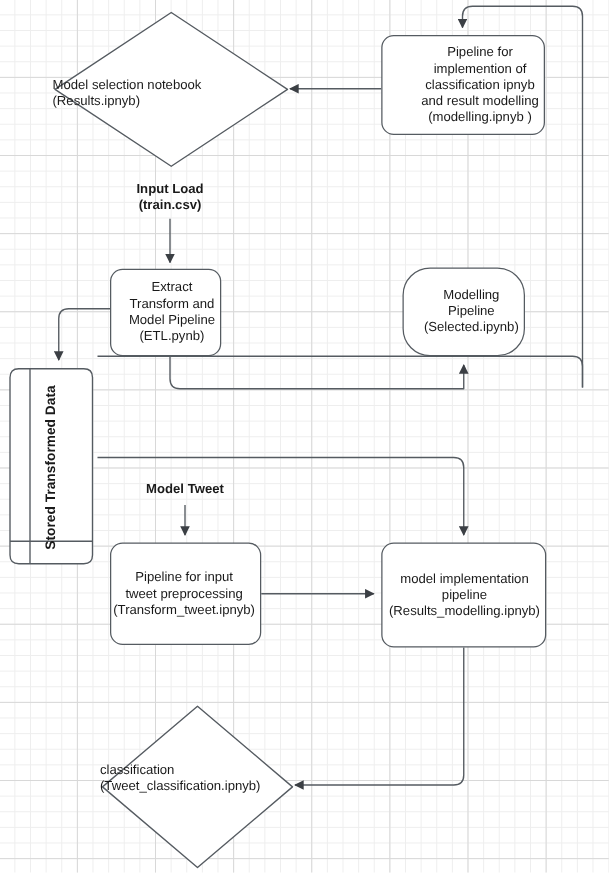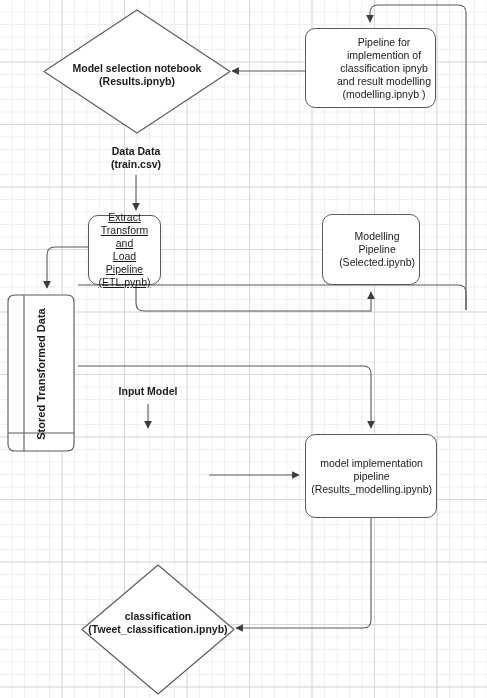--- a/index.html
+++ b/index.html
@@ -38,25 +38,24 @@
     border-radius:10px;
     font-size:10.5px;
     line-height:13px;
   }
   .proc .txt{padding:0 4px;}
   .diamond-wrap{position:absolute;}
   .diamond-wrap svg{position:absolute;left:0;top:0;}
   .diamond-label{
     position:absolute;
     left:0;right:0;
-    text-align:center;
+    text-align:left;
     font-size:10.5px;
     line-height:13px;
     color:#1a1a1a;
-    font-weight:bold;
   }
   .dblabel{
     position:absolute;
     font-weight:bold;
     font-size:10.5px;
     line-height:13px;
     color:#1a1a1a;
     text-align:center;
     white-space:pre-line;
   }
@@ -119,57 +118,64 @@
   <div class="node proc" style="left:305px;top:28px;width:131px;height:80px;">
     <div class="txt">
       <div>Pipeline for</div>
       <div>implemention of</div>
       <div>classification ipnyb</div>
       <div>and result modelling</div>
       <div>(modelling.ipnyb )</div>
     </div>
   </div>
 
-  <div class="dblabel" style="left:86px;top:145px;width:100px;">Data Data
+  <div class="dblabel" style="left:86px;top:145px;width:100px;">Input Load
 (train.csv)</div>
 
-  <div class="node proc" style="left:88px;top:215px;width:73px;height:70px;text-decoration:underline;">
+  <div class="node proc" style="left:88px;top:215px;width:89px;height:70px;">
     <div class="txt">
       <div>Extract</div>
       <div>Transform and</div>
-      <div>Load Pipeline</div>
+      <div>Model Pipeline</div>
       <div>(ETL.pynb)</div>
     </div>
   </div>
 
-  <div class="node proc" style="left:322px;top:214px;width:98px;height:71px;">
+  <div class="node proc" style="left:322px;top:214px;width:98px;height:71px;border-radius:22px;">
     <div class="txt">
       <div>Modelling</div>
       <div>Pipeline</div>
       <div>(Selected.ipynb)</div>
     </div>
   </div>
 
   <div class="db-wrap" style="left:4px;top:294px;width:74px;height:158px;">
     <svg width="74" height="158">
       <path d="M 4 8 Q 4 1 11 1 L 63 1 Q 70 1 70 8 L 70 150 Q 70 157 63 157 L 11 157 Q 4 157 4 150 Z" fill="#ffffff" stroke="#555b61" stroke-width="1.1"></path>
       <line x1="4" y1="139" x2="70" y2="139" stroke="#555b61" stroke-width="1.1"></line>
       <line x1="20" y1="1" x2="20" y2="157" stroke="#555b61" stroke-width="1.1"></line>
     </svg>
     <div class="db-text" style="left:-30px;top:74px;width:134px;text-align:center;transform:rotate(-90deg);">Stored Transformed Data</div>
   </div>
 
-  <div class="dblabel" style="left:98px;top:385px;width:100px;">Input Model</div>
+  <div class="dblabel" style="left:98px;top:385px;width:100px;">Model Tweet</div>
 
+  <div class="node proc" style="left:88px;top:434px;width:121px;height:82px;">
+    <div class="txt">
+      <div>Pipeline for input</div>
+      <div>tweet preprocessing</div>
+      <div>(Transform_tweet.ipnyb)</div>
+    </div>
+  </div>
 
   <div class="node proc" style="left:305px;top:434px;width:132px;height:84px;">
     <div class="txt">
       <div>model implementation</div>
       <div>pipeline</div>
-      <div>(Results_modelling.ipynb)</div>
+      <div>(Results_modelling.ipnyb)</div>
     </div>
   </div>
 
   <div class="diamond-wrap" style="left:80px;top:563px;width:156px;height:133px;">
     <svg width="156" height="133">
       <polygon points="78,2 154,66.5 78,131 2,66.5" fill="#ffffff" stroke="#555b61" stroke-width="1.1" stroke-linejoin="round"></polygon>
     </svg>
     <div class="diamond-label" style="top:47px;">
       <div>classification</div>
       <div>(Tweet_classification.ipnyb)</div>

